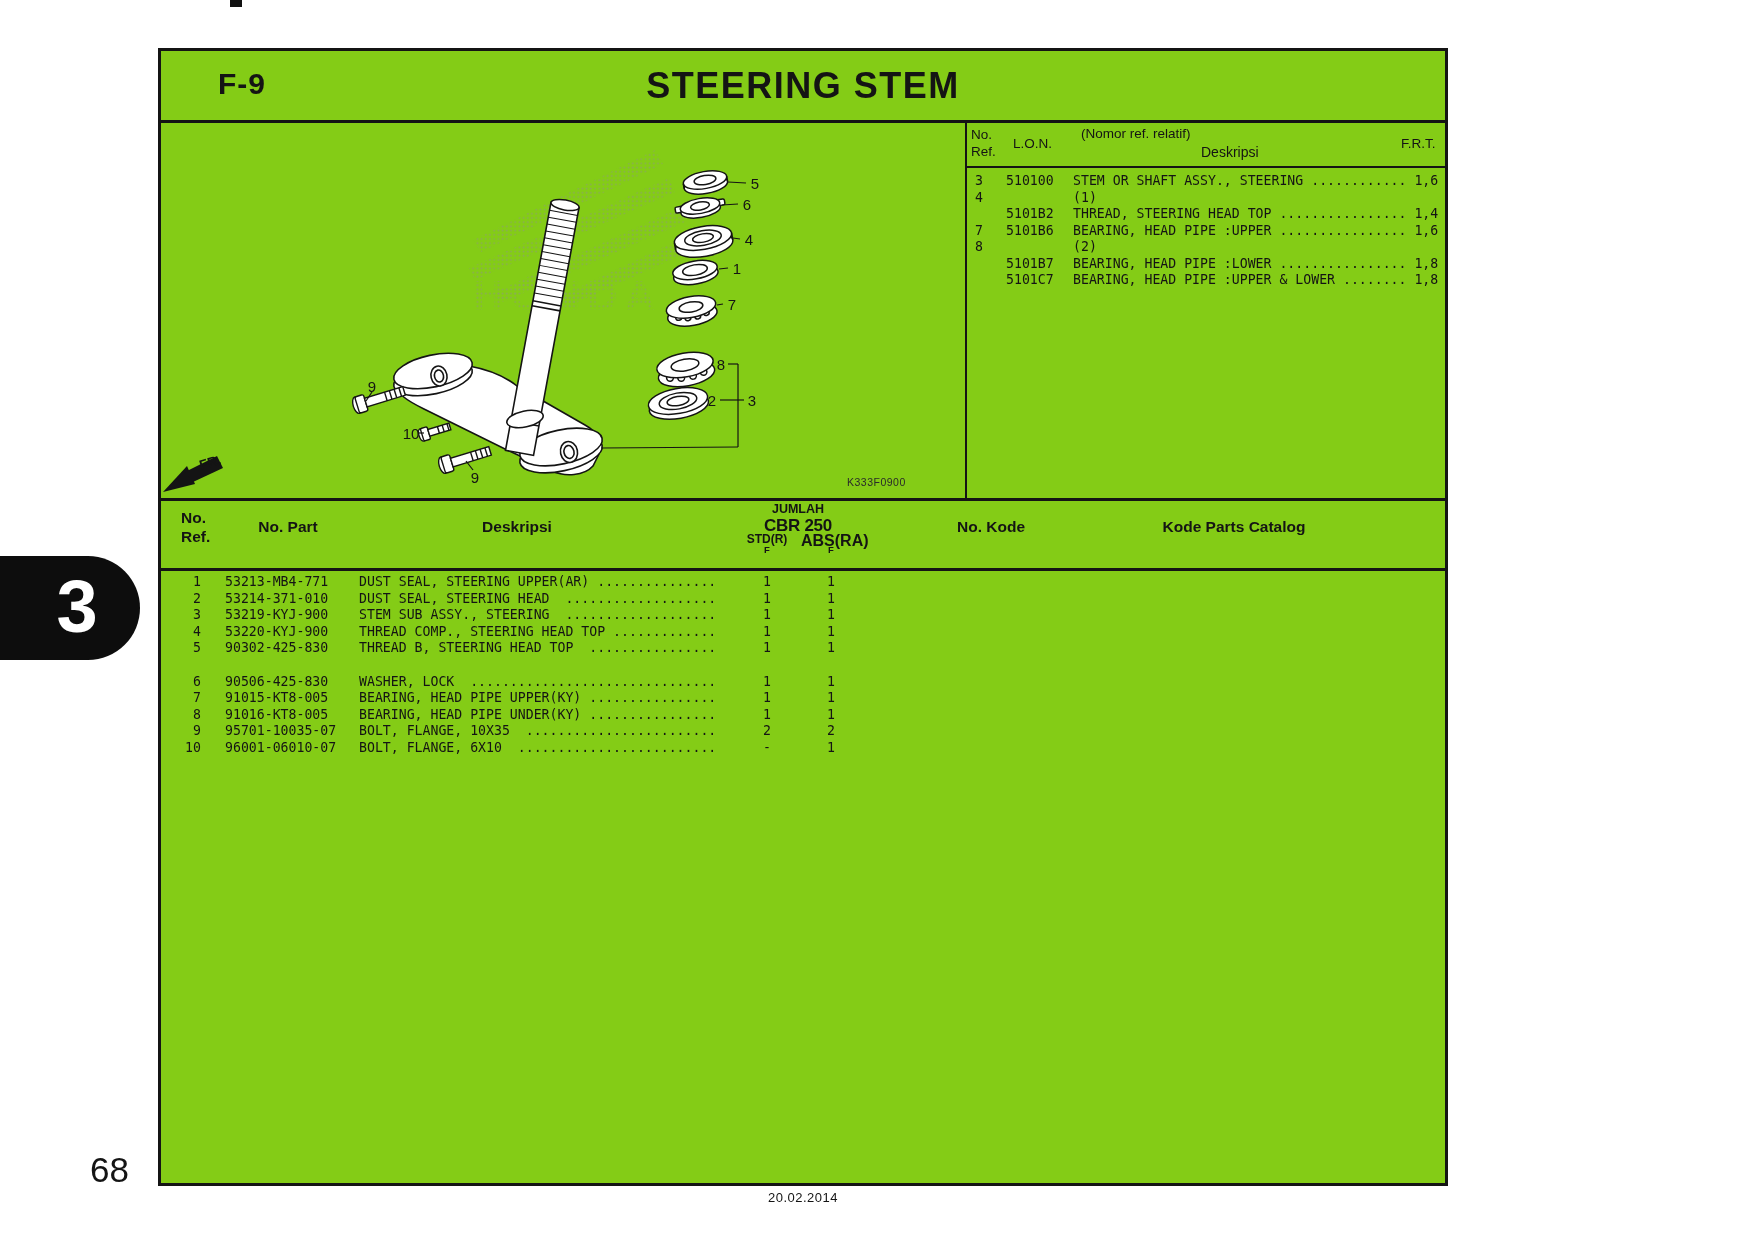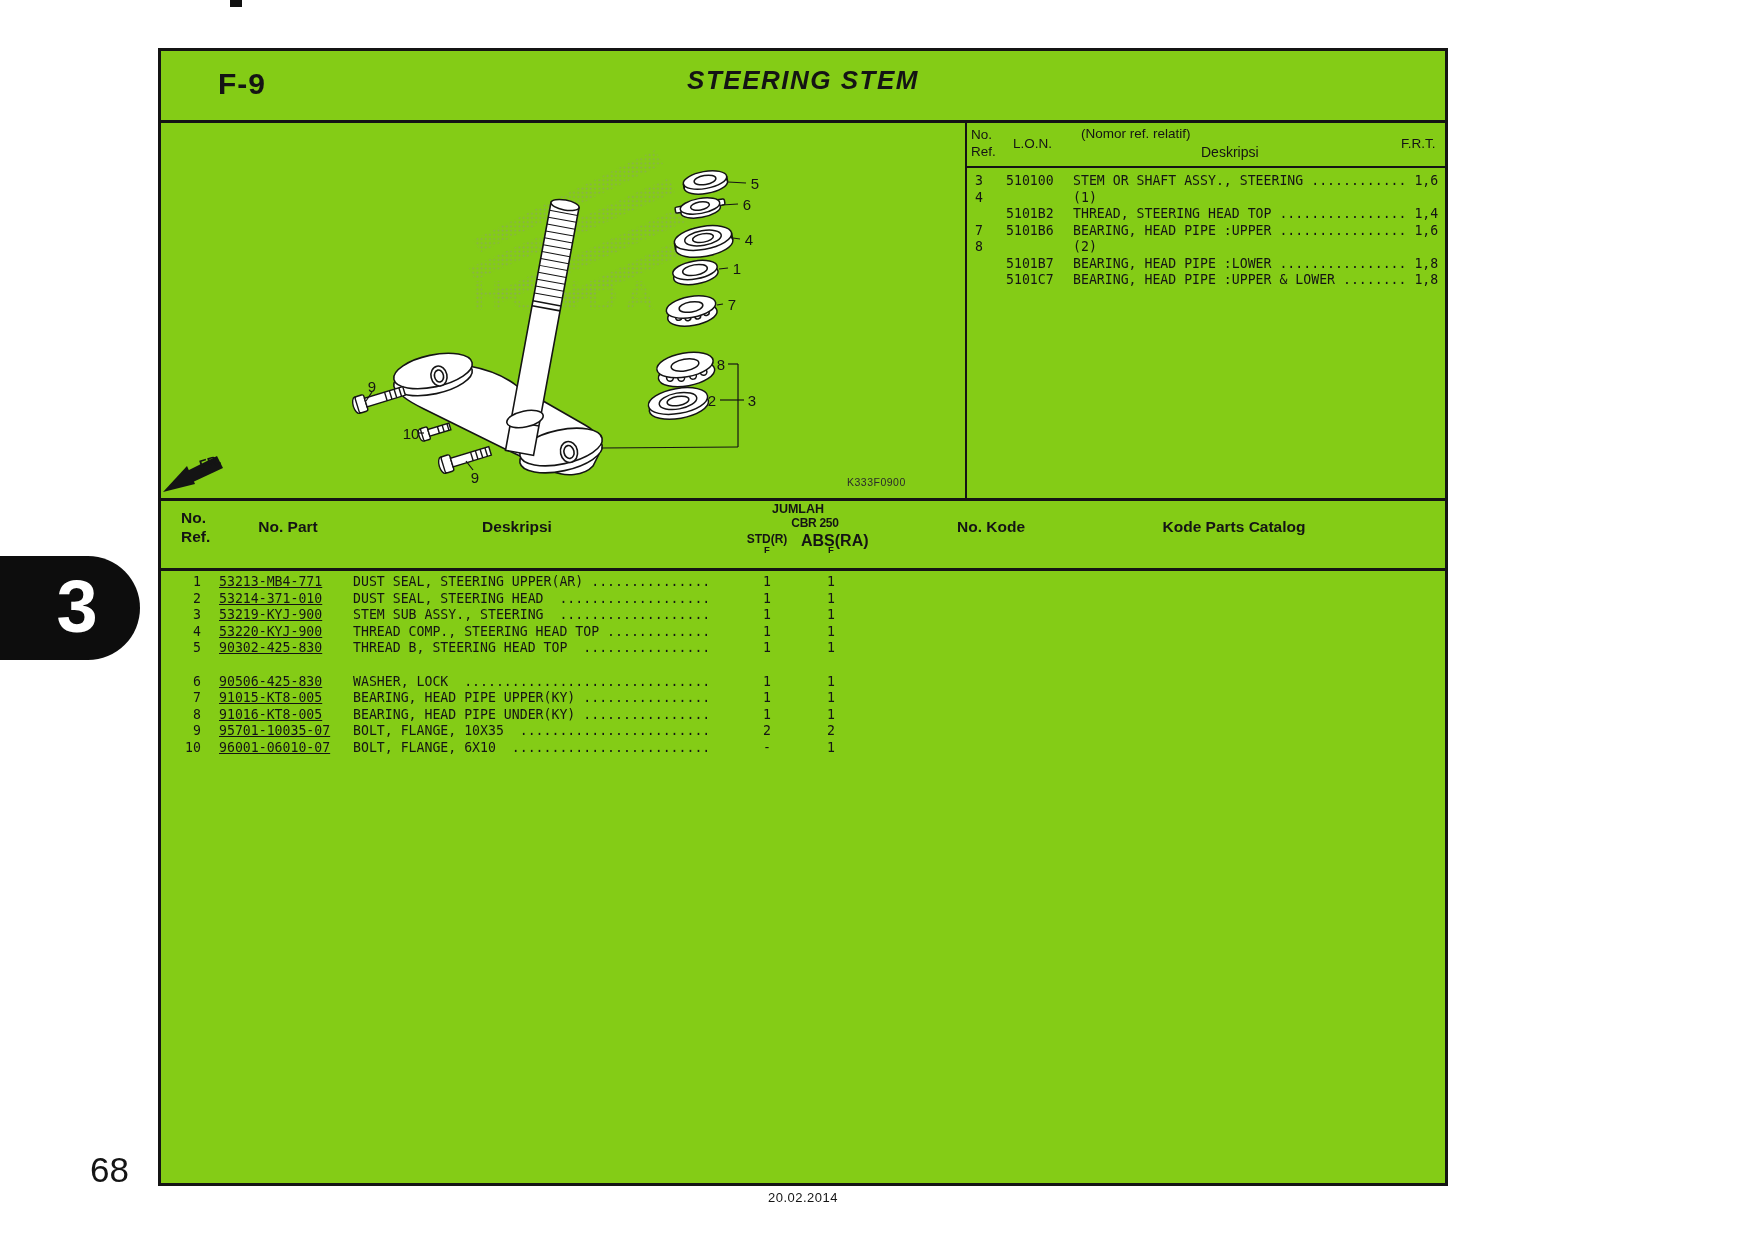--- a/index.html
+++ b/index.html
@@ -3,34 +3,34 @@
 <meta charset="utf-8">
 <style>
   html,body{margin:0;padding:0;}
   body{width:1755px;height:1241px;position:relative;background:#fff;overflow:hidden;
        font-family:"Liberation Sans",sans-serif;color:#141414;}
   #page{position:absolute;left:158px;top:48px;width:1290px;height:1138px;
         border:3px solid #141414;box-sizing:border-box;background:#84cc16;}
   .hline{position:absolute;background:#141414;}
   .vline{position:absolute;background:#141414;}
   #f9{position:absolute;left:57px;top:16px;font-size:30px;font-weight:bold;letter-spacing:1px;}
-  #title{position:absolute;left:0;right:0;top:14px;text-align:center;font-size:26px;
-         font-weight:bold;letter-spacing:1.5px;font-style:italic;}
+  #title{position:absolute;left:0;right:0;top:14px;text-align:center;font-size:36px;
+         font-weight:bold;letter-spacing:1.5px;}
   .rh{position:absolute;font-size:13.5px;white-space:pre;}
   .ph{position:absolute;font-weight:bold;font-size:15.5px;text-align:center;white-space:pre;}
   .mrow{display:flex;height:16.5px;line-height:16.5px;
         font-family:"DejaVu Sans Mono",monospace;font-size:13.2px;white-space:pre;}
   #ref-rows{position:absolute;left:804px;top:122px;right:0;}
   .r-ref{width:41px;padding-left:10px;box-sizing:border-box;}
   .r-lon{width:67px;}
   .r-desc{white-space:pre;}
   #parts-rows{position:absolute;left:0;top:523px;width:100%;}
   .p-row{position:relative;}
   .p-ref{width:40px;text-align:right;}
-  .p-part{margin-left:18px;width:134px;text-decoration:underline;}
+  .p-part{margin-left:24px;width:134px;}
   .p-desc{white-space:pre;}
   .p-std{position:absolute;left:588px;width:36px;text-align:center;}
   .p-abs{position:absolute;left:652px;width:36px;text-align:center;}
   .p-gap{height:17px;}
   #tab3{position:absolute;left:0;top:556px;width:140px;height:104px;background:#0d0d0d;
         border-radius:0 52px 52px 0;color:#fff;text-align:center;line-height:102px;
         font-size:74px;font-weight:bold;text-indent:14px;}
   #pageno{position:absolute;left:90px;top:1150px;font-size:35px;}
   #date{position:absolute;left:158px;width:1290px;top:1190px;text-align:center;
         font-size:13px;font-weight:normal;letter-spacing:0.5px;}
@@ -266,21 +266,21 @@
       <div class="mrow"><span class="r-ref"></span><span class="r-lon">5101C7</span><span class="r-desc">BEARING, HEAD PIPE :UPPER &amp; LOWER ........ 1,8</span></div>
     </div>
 
   <div class="hline" style="left:0;right:0;top:447px;height:3px"></div>
 
   <div class="ph" style="left:20px;top:458px">No.</div>
   <div class="ph" style="left:20px;top:477px">Ref.</div>
   <div class="ph" style="left:67px;width:120px;top:467px">No. Part</div>
   <div class="ph" style="left:296px;width:120px;top:467px">Deskripsi</div>
   <div class="ph" style="left:587px;width:100px;top:451px;font-size:12.5px">JUMLAH</div>
-  <div class="ph" style="left:604px;width:100px;top:465px;font-size:12px;letter-spacing:-0.3px">CBR 250</div>
+  <div class="ph" style="left:587px;width:100px;top:465px;font-size:17px;letter-spacing:-0.3px">CBR 250</div>
   <div class="ph" style="left:576px;width:60px;top:481px;font-size:12px">STD(R)</div>
   <div class="ph" style="left:576px;width:60px;top:493px;font-size:9.5px">F</div>
   <div class="ph" style="left:640px;width:60px;top:481px;font-size:16px">ABS(RA)</div>
   <div class="ph" style="left:640px;width:60px;top:493px;font-size:9.5px">F</div>
   <div class="ph" style="left:770px;width:120px;top:467px">No. Kode</div>
   <div class="ph" style="left:993px;width:160px;top:467px">Kode Parts Catalog</div>
   <div class="hline" style="left:0;right:0;top:517px;height:2.5px"></div>
 
   <div id="parts-rows">
       <div class="mrow p-row"><span class="p-ref">1</span><span class="p-part">53213-MB4-771</span><span class="p-desc">DUST SEAL, STEERING UPPER(AR) ...............</span><span class="p-std">1</span><span class="p-abs">1</span></div>

